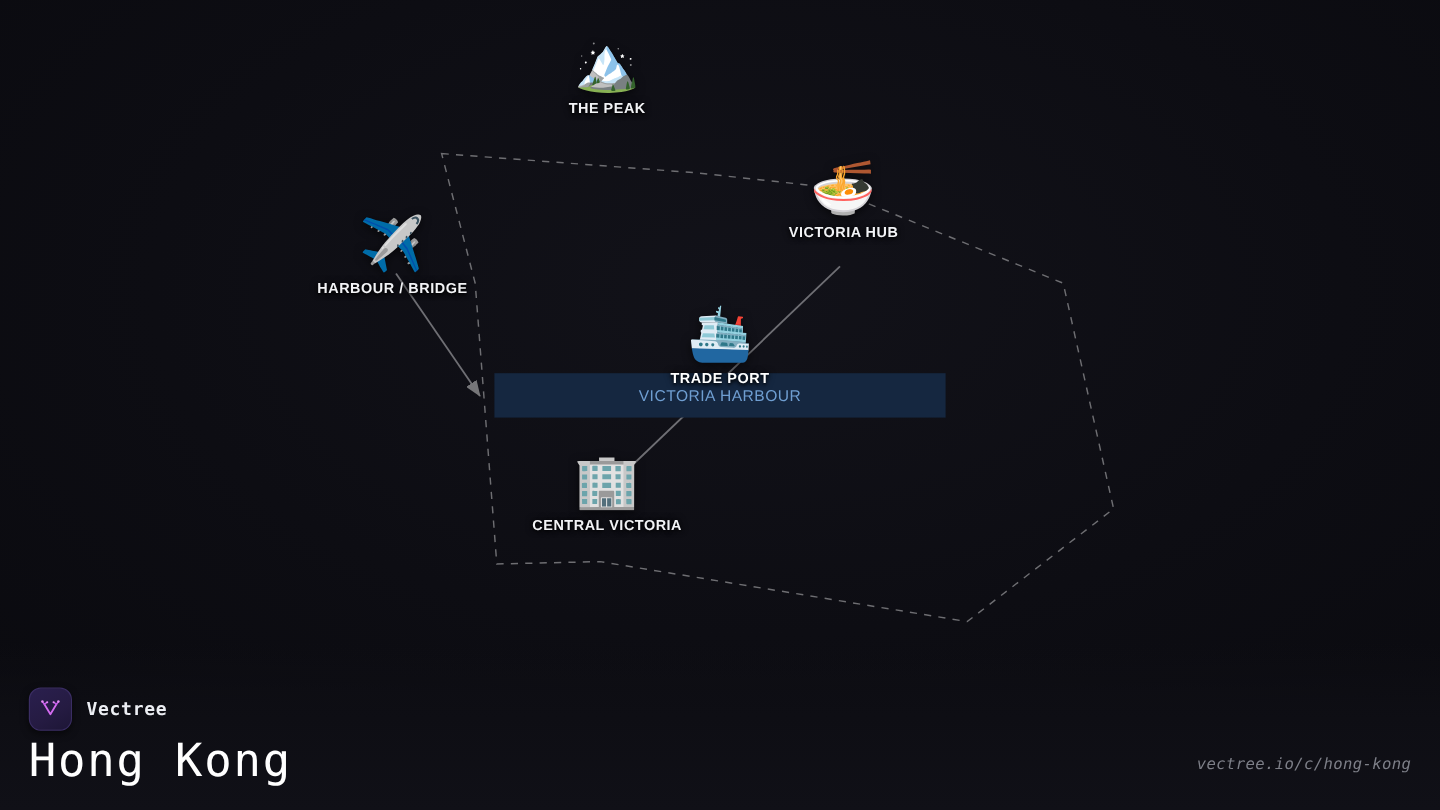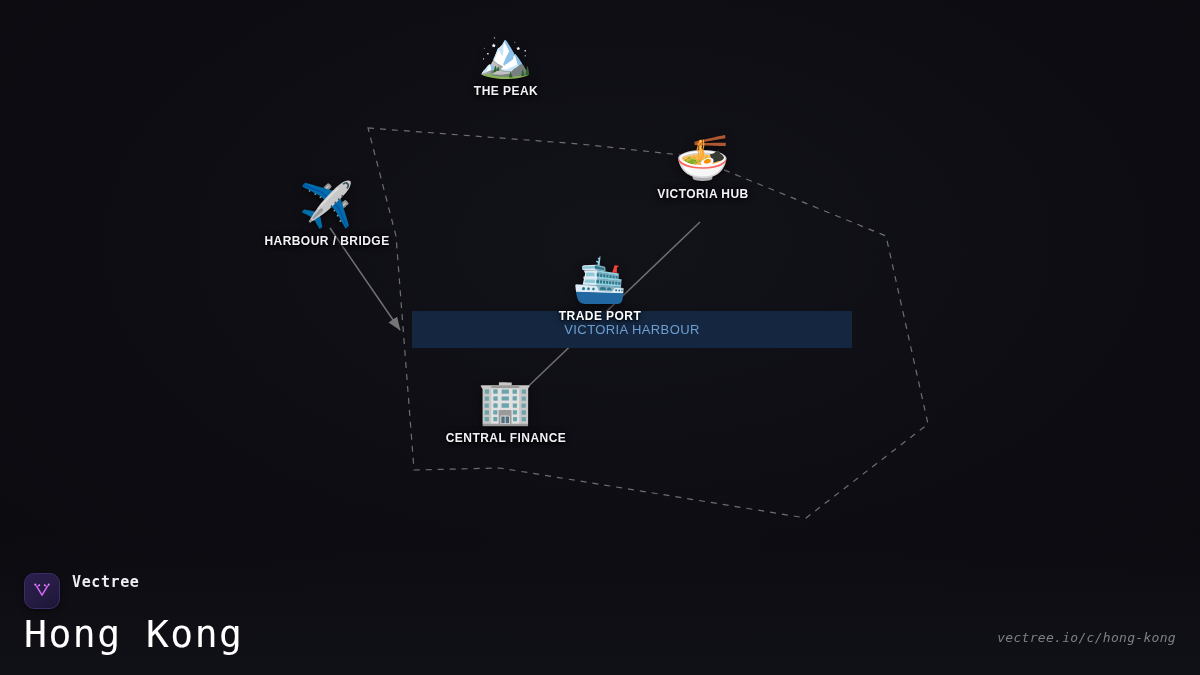--- a/index.html
+++ b/index.html
@@ -80,21 +80,21 @@
     right: 0;
     bottom: 0;
     height: 140px;
     background: linear-gradient(180deg, rgba(14,14,20,0) 0%, #0e0e14 45%, #101017 100%);
   }
   .brand-row {
     position: absolute;
     left: 24px;
     top: 38px;
     display: flex;
-    align-items: flex-start;
+    align-items: center;
     gap: 12px;
   }
   .brand-mark {
     width: 34px;
     height: 34px;
     border-radius: 10px;
     background: linear-gradient(150deg, #2a1f4e 0%, #251b42 60%, #1d1636 100%);
     border: 1px solid #3a2d63;
     display: flex;
     align-items: center;
@@ -141,21 +141,21 @@
         <polygon points="0 0, 9 3.5, 0 7" fill="#767679"></polygon>
       </marker>
     </defs>
 
     <polygon id="boundary-shape" fill="none" stroke="#6e6e72" stroke-width="1.2" stroke-dasharray="6 6" points="368,128 580,144 690,156 886,236 928,424 806,518 500,468 414,470 396,236"></polygon>
 
     <line id="conn-0" stroke="#6f6f74" stroke-width="1.5" marker-end="url(#arrowhead)" x1="330" y1="228" x2="400" y2="330"></line>
     <line id="conn-1" stroke="#6f6f74" stroke-width="1.5" marker-end="url(#arrowhead)" x1="700" y1="222" x2="514" y2="400"></line>
   </svg>
 
-  <div class="region-band" id="region-harbour" style="left: 412px; top: 311px; width: 440px; height: 37px; background: rgb(21, 39, 64); border-color: rgb(29, 58, 92);">
+  <div class="region-band" id="region-harbour" style="left: 412px; top: 311px; width: 376px; height: 37px; background: rgb(21, 39, 64); border-color: rgb(29, 58, 92);">
     <span class="region-band-label" style="color: rgb(111, 158, 209);">VICTORIA HARBOUR</span>
   </div>
 
   <div class="node" id="node-the-peak" style="left: 506px; top: 65px;">
     <span class="node-icon">🏔️</span>
     <span class="node-label">THE PEAK</span>
   </div>
 
   <div class="node" id="node-kowloon-hub" style="left: 703px; top: 168px;">
     <span class="node-icon">🍜</span>
@@ -167,21 +167,21 @@
     <span class="node-label">HARBOUR / BRIDGE</span>
   </div>
 
   <div class="node" id="node-trade-port" style="left: 600px; top: 290px;">
     <span class="node-icon">🛳️</span>
     <span class="node-label overlay">TRADE PORT</span>
   </div>
 
   <div class="node" id="node-central-finance" style="left: 506px; top: 412px;">
     <span class="node-icon">🏢</span>
-    <span class="node-label">CENTRAL FINANCE</span>
+    <span class="node-label">CENTRAL VICTORIA</span>
   </div>
 
   <div class="footer">
     <div class="brand-row">
       <div class="brand-mark">
         <svg width="20" height="20" viewBox="0 0 24 24" aria-hidden="true">
           <path d="M6 7 L12 17 L18 7" fill="none" stroke="#d46bf0" stroke-width="1.8" stroke-linecap="round" stroke-linejoin="round"></path>
           <path d="M6 7 L4 4.5 M6 7 L8.6 5.2 M18 7 L20 4.5 M18 7 L15.4 5.2" fill="none" stroke="#c45ce8" stroke-width="1.4" stroke-linecap="round"></path>
           <circle cx="4" cy="4.3" r="1.25" fill="#e58bf7"></circle>
           <circle cx="8.8" cy="5" r="1.05" fill="#e58bf7"></circle>

